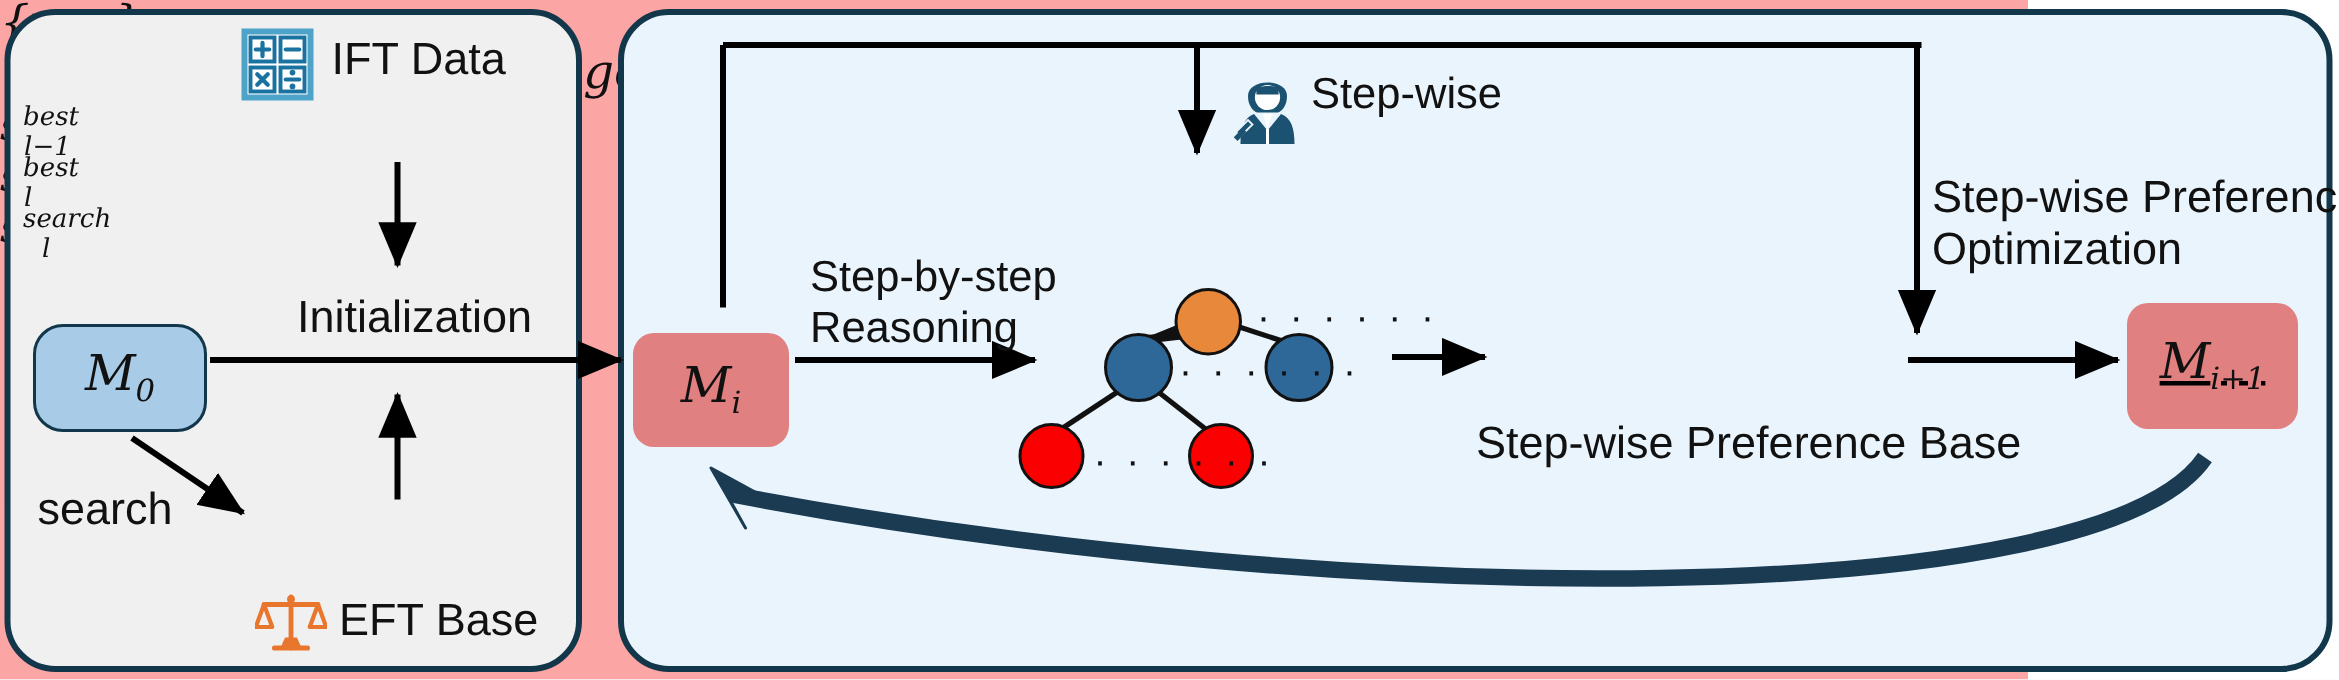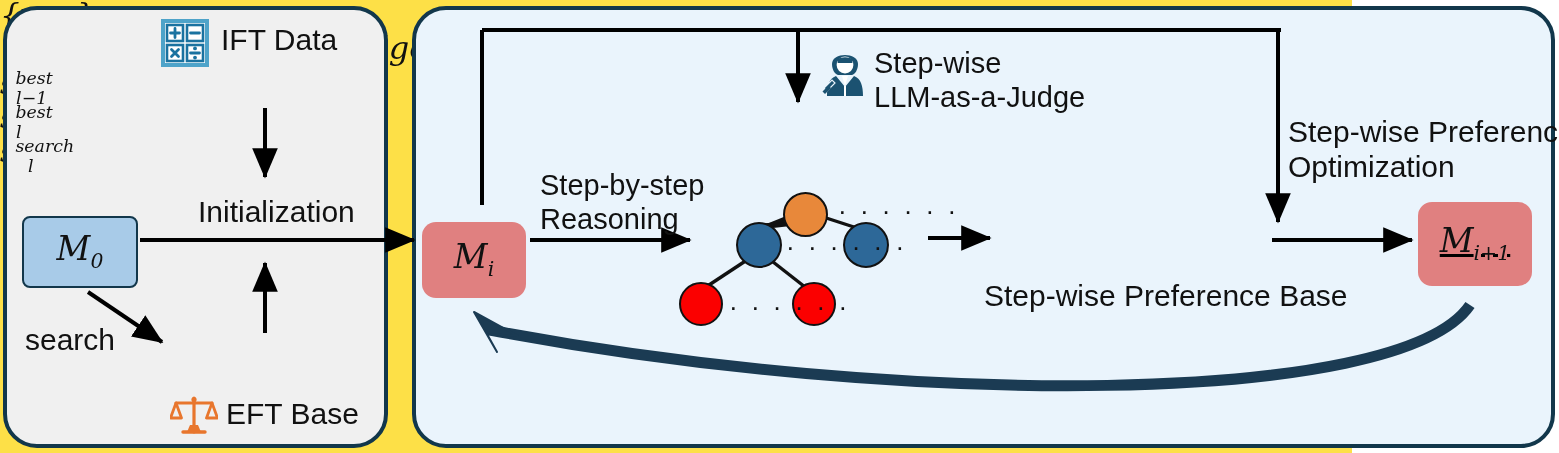--- a/index.html
+++ b/index.html
@@ -1,24 +1,24 @@
 <!DOCTYPE html>
 <html><head>
 <meta charset="utf-8">
 <style>
   html,body{margin:0;padding:0;background:#ffffff;}
   body{width:1559px;height:453px;overflow:hidden;
        font-family:"Liberation Sans","DejaVu Sans",sans-serif;}
-  #stage{position:relative;width:1352px;height:453px;background:#fde047;}
+  #stage{position:relative;width:1352px;height:453px;background:#fca5a5;}
 
   .panel{position:absolute;border:4px solid #12374b;border-radius:34px;box-sizing:border-box;}
   #panel-left{left:3px;top:6px;width:385px;height:442px;background:#f0f0f0;}
   #panel-right{left:412px;top:6px;width:1143px;height:442px;background:#eaf4fc;}
 
-  .mbox{position:absolute;box-sizing:border-box;border-radius:8px;
+  .mbox{position:absolute;box-sizing:border-box;border-radius:20px;
         display:flex;align-items:center;justify-content:center;}
   #box-m0{left:22px;top:216px;width:116px;height:72px;background:#a8cbe8;
           border:2.5px solid #12374b;}
   #box-mi{left:422px;top:222px;width:104px;height:76px;background:#e08080;border-radius:14px;}
   #box-mi1{left:1418px;top:202px;width:114px;height:84px;background:#e08080;border-radius:14px;text-decoration:underline;}
 
   .mlabel{font-family:"DejaVu Serif","Liberation Serif",serif;font-style:italic;
           font-size:33px;color:#111;line-height:1;white-space:nowrap;}
   .mlabel sub{font-size:0.62em;font-style:italic;}
 
@@ -136,21 +136,21 @@
     <path d="M10,18 C10,6 36,6 36,18 C36,24 33,28 30,29 L16,29 C13,28 10,24 10,18 z" fill="#1b5271"></path>
     <circle cx="23" cy="19" r="8.4" fill="#ffffff"></circle>
     <path d="M15.6,13.4 C18,10.6 28,10.6 30.4,13.4 L30.4,17 L15.6,17 z" fill="#1b5271"></path>
     <path d="M14,30 C7,32.5 5,40 5,50 L41,50 C41,40 39,32.5 32,30 L23,41 z" fill="#1b5271"></path>
     <path d="M20,30 L23,40 L26,30 z" fill="#ffffff"></path>
     <path d="M22,40 L24,40 L24,50 L22,50 z" fill="#ffffff"></path>
     <path d="M2,42 L10,34 L13,37 L5,45 z" fill="#1b5271" stroke="#eaf4fc" stroke-width="1.2"></path>
     <path d="M0.5,45.5 L6.5,39.5 L9,42 L3,48 z" fill="#1b5271"></path>
   </svg>
 
-  <div class="txt" style="left:874px;top:46px;font-size:29px;"><span>Step-wise</span><br><span>LLM-as-a-Judge</span></div>
+  <div class="txt" style="left:874px;top:46px;font-size:29px;"><span>Step-wise</span><br></div>
 
   <div class="math" style="left:772px;top:114px;font-size:28px;">s<span class="up" style="position:relative;left:1px">best</span><span class="dn" style="margin-left:-2.05em;position:relative;top:3px">l−1</span></div>
 
   <div class="math" style="left:692px;top:176px;font-size:28px;">s<span class="up" style="position:relative;left:1px">best</span><span class="dn" style="margin-left:-2.05em;position:relative;top:3px">l</span></div>
 
   <div class="math" style="left:880px;top:182px;font-size:28px;">s<span class="up" style="position:relative;left:1px">search</span><span class="dn" style="margin-left:-2.6em;position:relative;top:3px">l</span></div>
 
   <div class="node" style="left:783px;top:192px;width:45px;height:45px;background:#e8883a;"></div>
   <div class="node" style="left:736px;top:222px;width:46px;height:46px;background:#2d6898;"></div>
   <div class="node" style="left:843px;top:222px;width:46px;height:46px;background:#2d6898;"></div>

